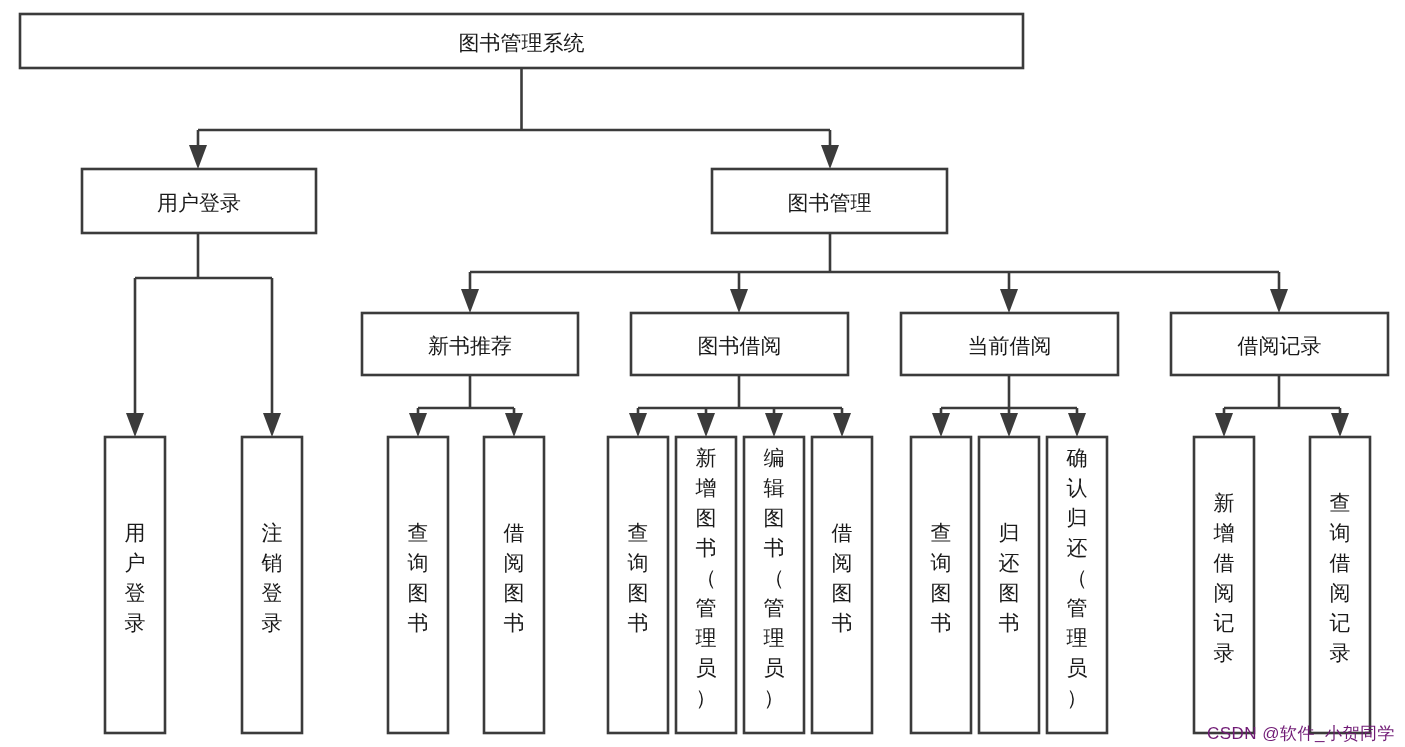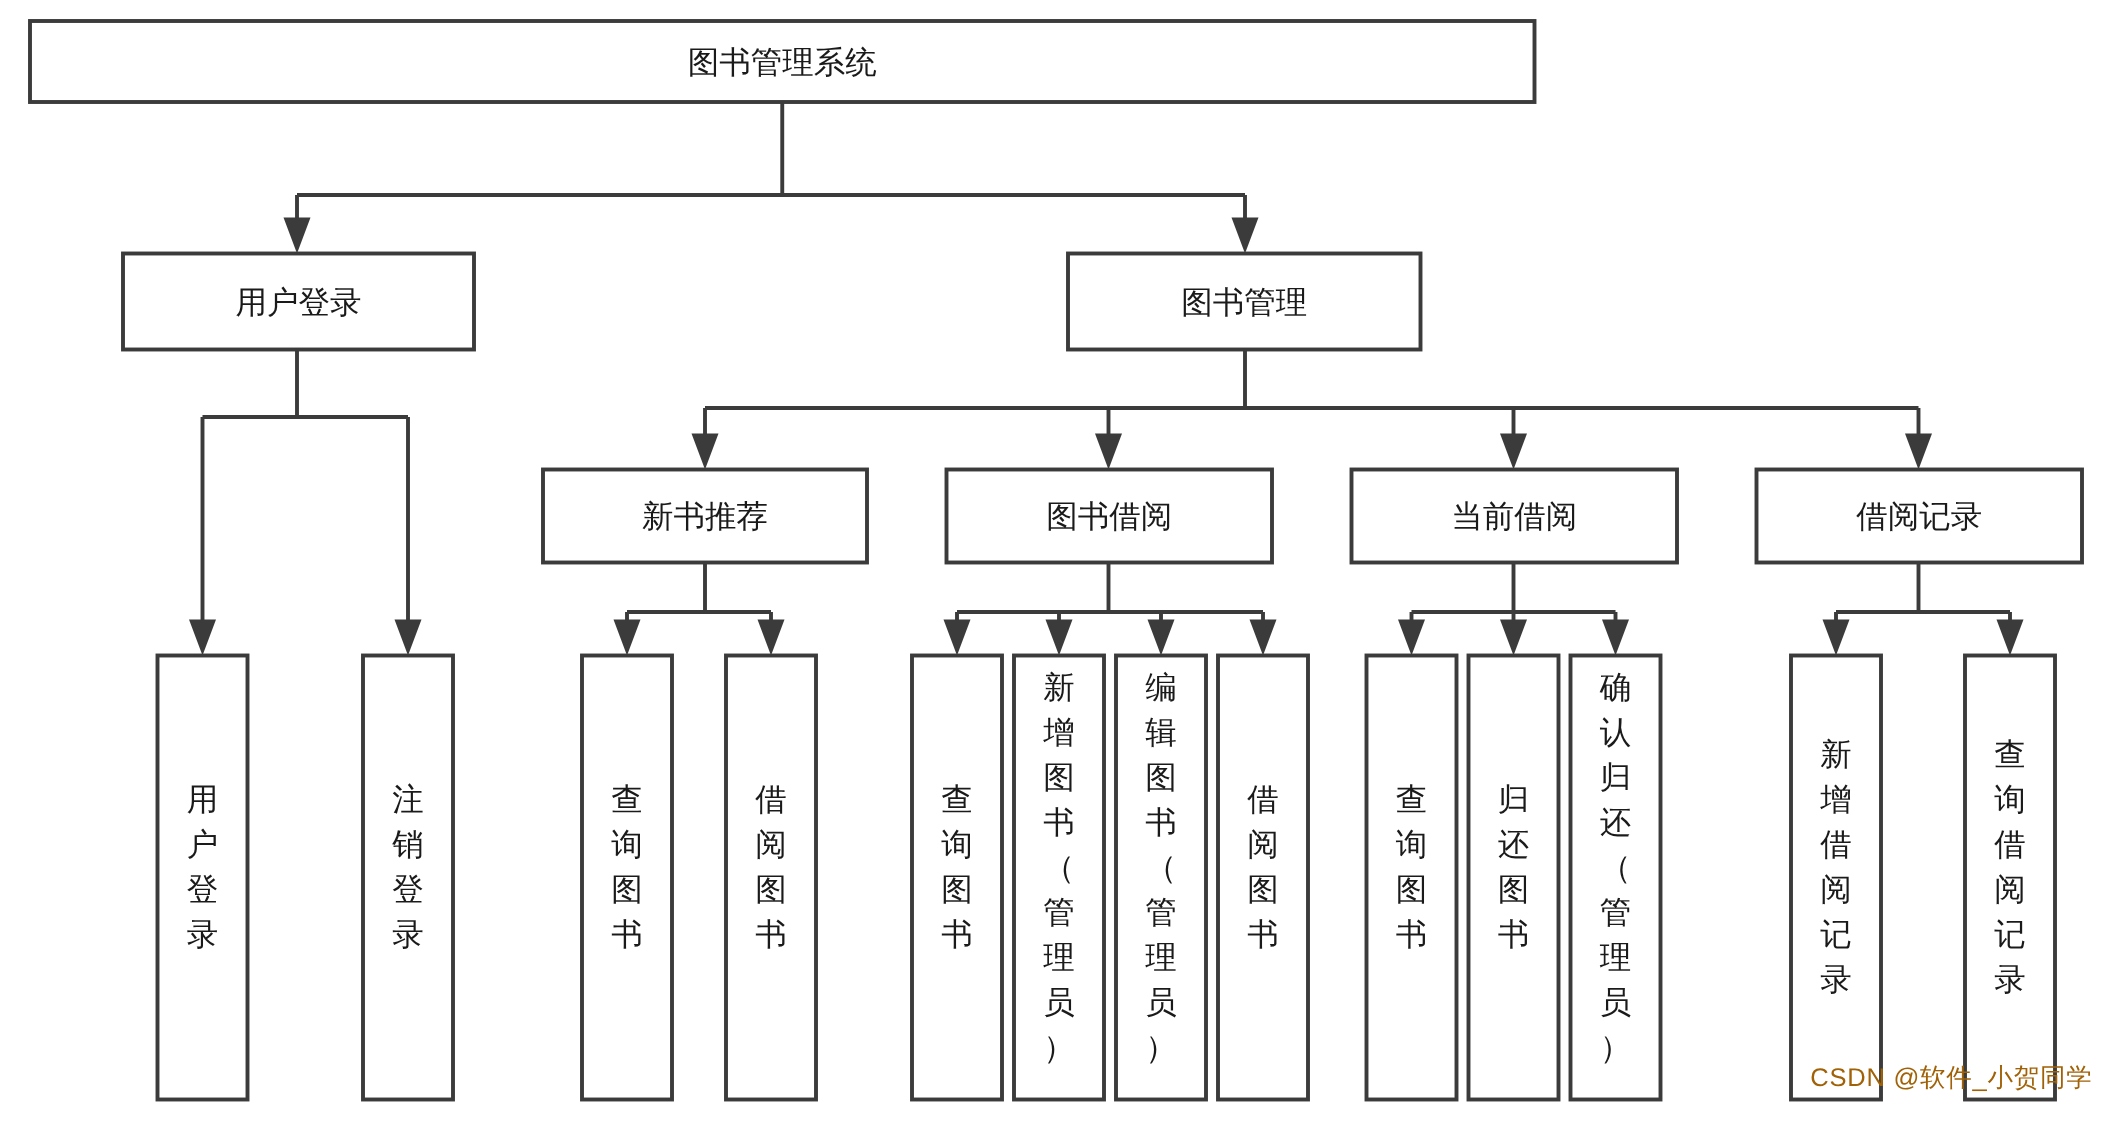--- a/index.html
+++ b/index.html
@@ -49,24 +49,24 @@
   }
   .node-label-vertical {
     fill: #1a1a1a;
     font-family: "Liberation Sans", "DejaVu Sans", sans-serif;
     font-size: 21px;
     text-anchor: middle;
   }
   .watermark {
     position: absolute;
     right: 10px;
-    bottom: 17px;
+    bottom: 2px;
     font-family: "Liberation Sans", "DejaVu Sans", sans-serif;
     font-size: 17px;
-    color: #a16207;
+    color: #701a75;
     white-space: nowrap;
     letter-spacing: 0.5px;
   }
 </style>
 </head>
 <body>
 
 <div id="diagram-root">
 
   <svg id="flow" viewBox="0 0 1405 747">

